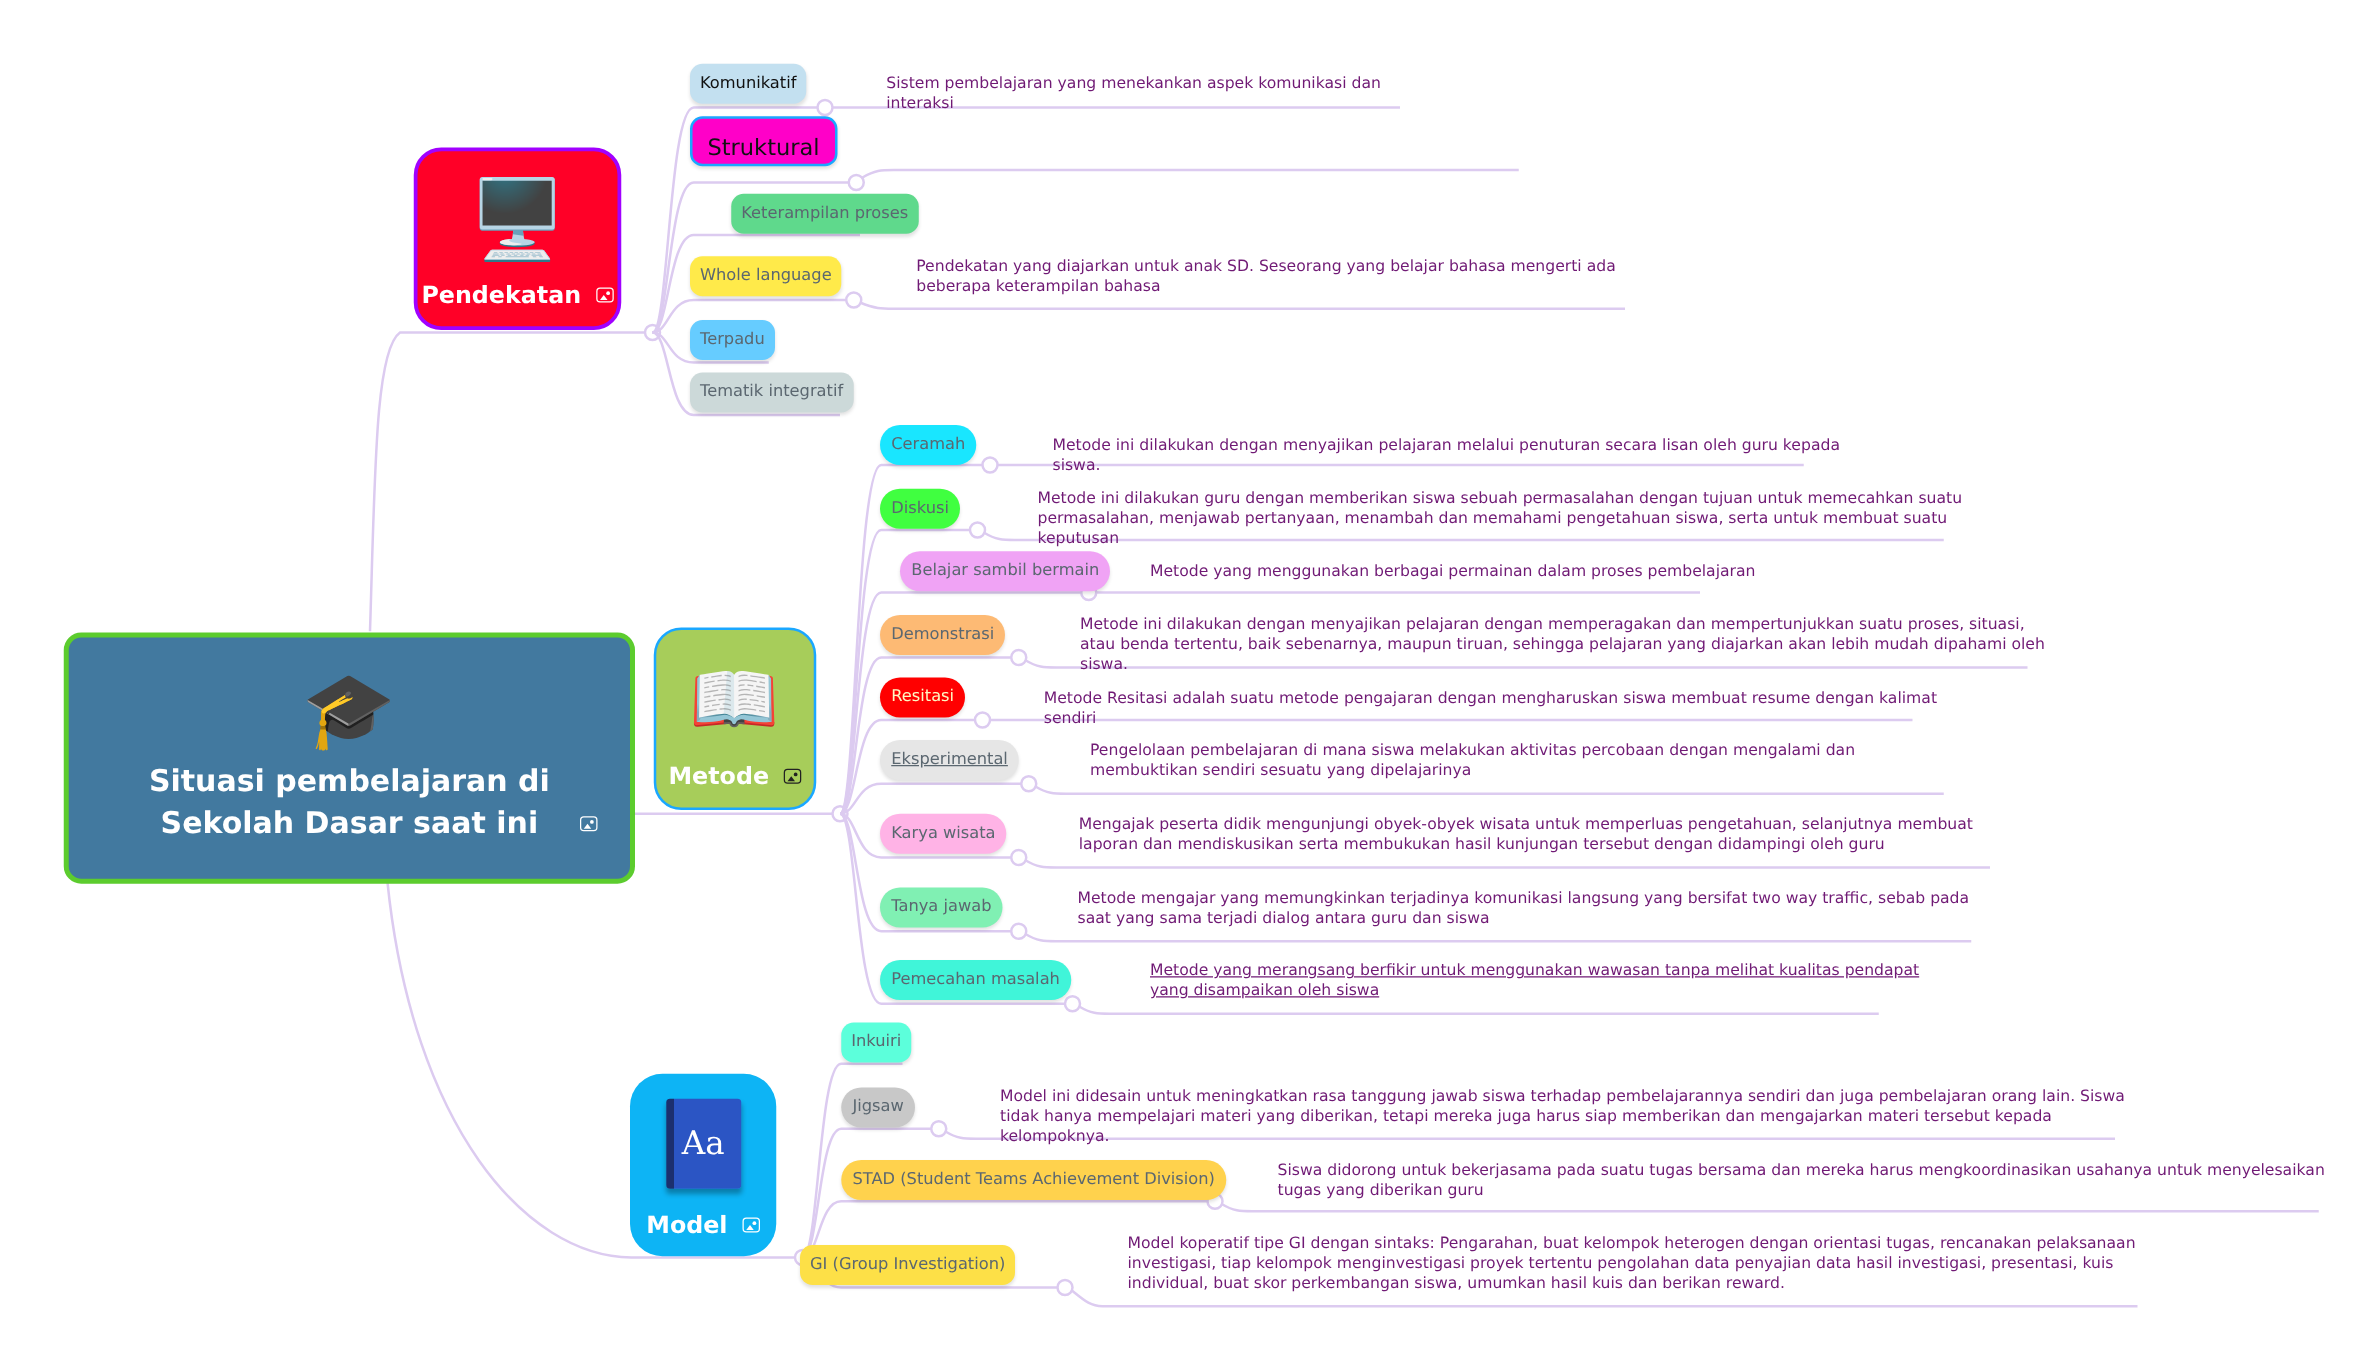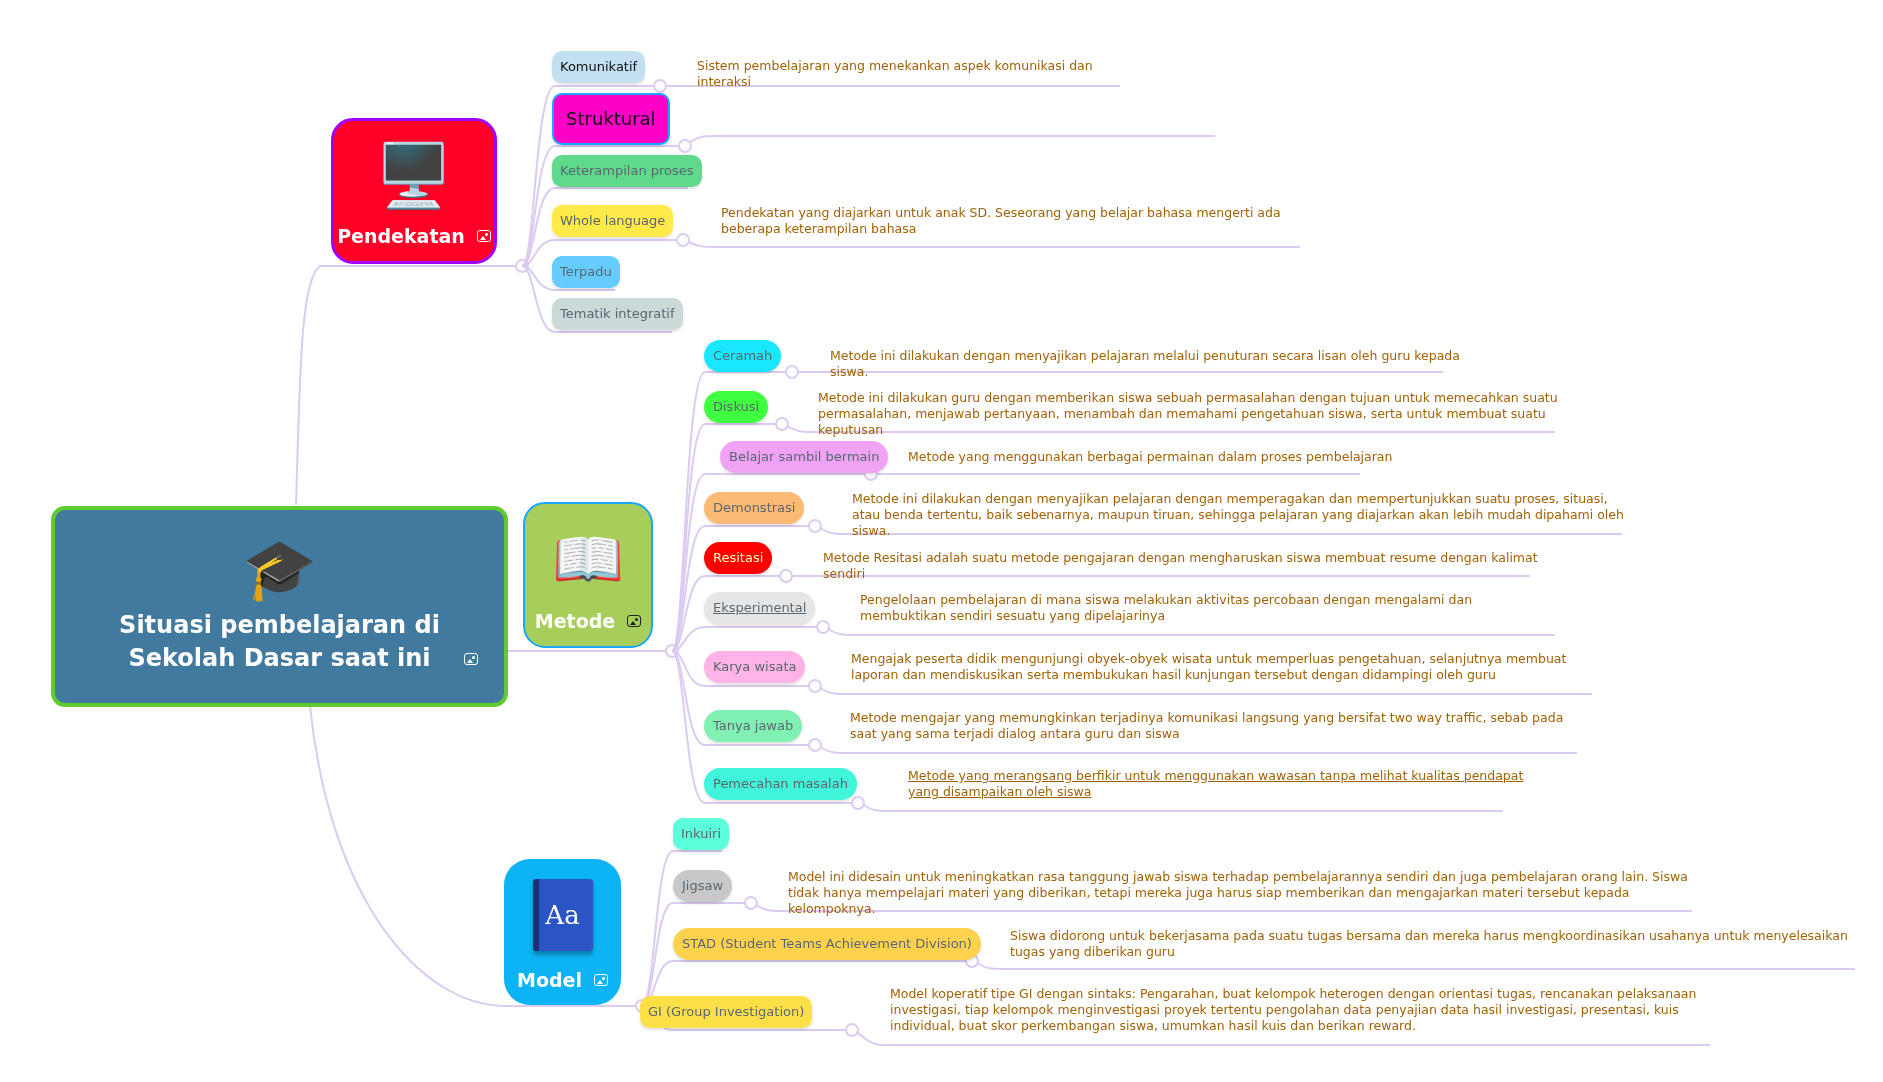--- a/index.html
+++ b/index.html
@@ -14,21 +14,21 @@
   .main { border-radius:22px; color:#fff; display:flex; flex-direction:column; align-items:center; justify-content:flex-end; padding-bottom:14px; }
   .main .lbl { font-weight:bold; font-size:19px; display:flex; align-items:center; gap:12px; }
   .imgico { display:inline-block; width:14px; height:12px; border:1.6px solid currentColor; border-radius:3px; position:relative; box-sizing:border-box; }
   .imgico::before { content:""; position:absolute; left:2px; bottom:1px; width:0; height:0;
           border-left:3px solid transparent; border-right:3px solid transparent; border-bottom:4px solid currentColor; }
   .imgico::after { content:""; position:absolute; right:2px; top:1.5px; width:3px; height:3px; border-radius:50%; background:currentColor; }
   .chip { border-radius:10px; font-size:13px; padding:0 8px; height:32px; line-height:32px; white-space:nowrap;
           box-shadow:0 2px 3px rgba(0,0,0,0.12); color:#5b6770;text-align:right; }
   .pill { border-radius:17px; font-size:13px; padding:0 9px; height:32px; line-height:32px; white-space:nowrap;
           box-shadow:0 2px 3px rgba(0,0,0,0.12); color:#5b6770; }
-  .desc { position:absolute; font-size:12.5px; color:#a16207; line-height:16px; }
+  .desc { position:absolute; font-size:12.5px; color:#701a75; line-height:16px;margin-left:12px; }
   .emoji { font-size:60px; line-height:1; }
 </style>
 </head>
 <body>
 
 <div id="canvas">
 
   <svg class="links" viewBox="0 0 1883 1082">
     <g fill="none" stroke="#dccbf0" stroke-width="2">
 
@@ -107,23 +107,23 @@
     <div class="emoji" style="font-size:62px; margin-bottom:18px;">🖥️</div>
     <div class="lbl">
       <span>Pendekatan</span>
       <span class="imgico"></span>
     </div>
   </div>
 
   <div class="node chip" style="left:552px; top:51px; background:#c3e0f0; color:#111;">Komunikatif</div>
   <div class="desc" style="left:697px; top:58px; width:440px;">Sistem pembelajaran yang menekankan aspek komunikasi dan interaksi</div>
 
-  <div class="node" style="left:552px; top:93px; height:52px; line-height:48px; padding:0 12px; border-radius:10px; background:#ff00c8; border:2px solid #1aa7ff; color:#111; font-size:18px; box-shadow:0 2px 3px rgba(0,0,0,0.12);">Struktural</div>
+  <div class="node" style="left:552px; top:93px; height:40px; line-height:48px; padding:0 12px; border-radius:10px; background:#ff00c8; border:2px solid #1aa7ff; color:#111; font-size:18px; box-shadow:0 2px 3px rgba(0,0,0,0.12);">Struktural</div>
 
-  <div class="node chip" style="left:552px; top:155px; background:#5fd98c;">Keterampilan proses</div>
+  <div class="node chip" style="left:585px; top:155px; background:#5fd98c;">Keterampilan proses</div>
 
   <div class="node chip" style="left:552px; top:205px; background:#ffea4a;">Whole language</div>
   <div class="desc" style="left:721px; top:205px; width:585px;">Pendekatan yang diajarkan untuk anak SD. Seseorang yang belajar bahasa mengerti ada beberapa keterampilan bahasa</div>
 
   <div class="node chip" style="left:552px; top:256px; background:#66ccff;">Terpadu</div>
 
   <div class="node chip" style="left:552px; top:298px; background:#ccd9d9;">Tematik integratif</div>
 
   <div class="node main" style="left:523px; top:502px; width:130px; height:146px; background:#a7cd5a; border:2px solid #1aa7ff;">
     <div class="emoji" style="font-size:58px; margin-bottom:22px;">📖</div>

